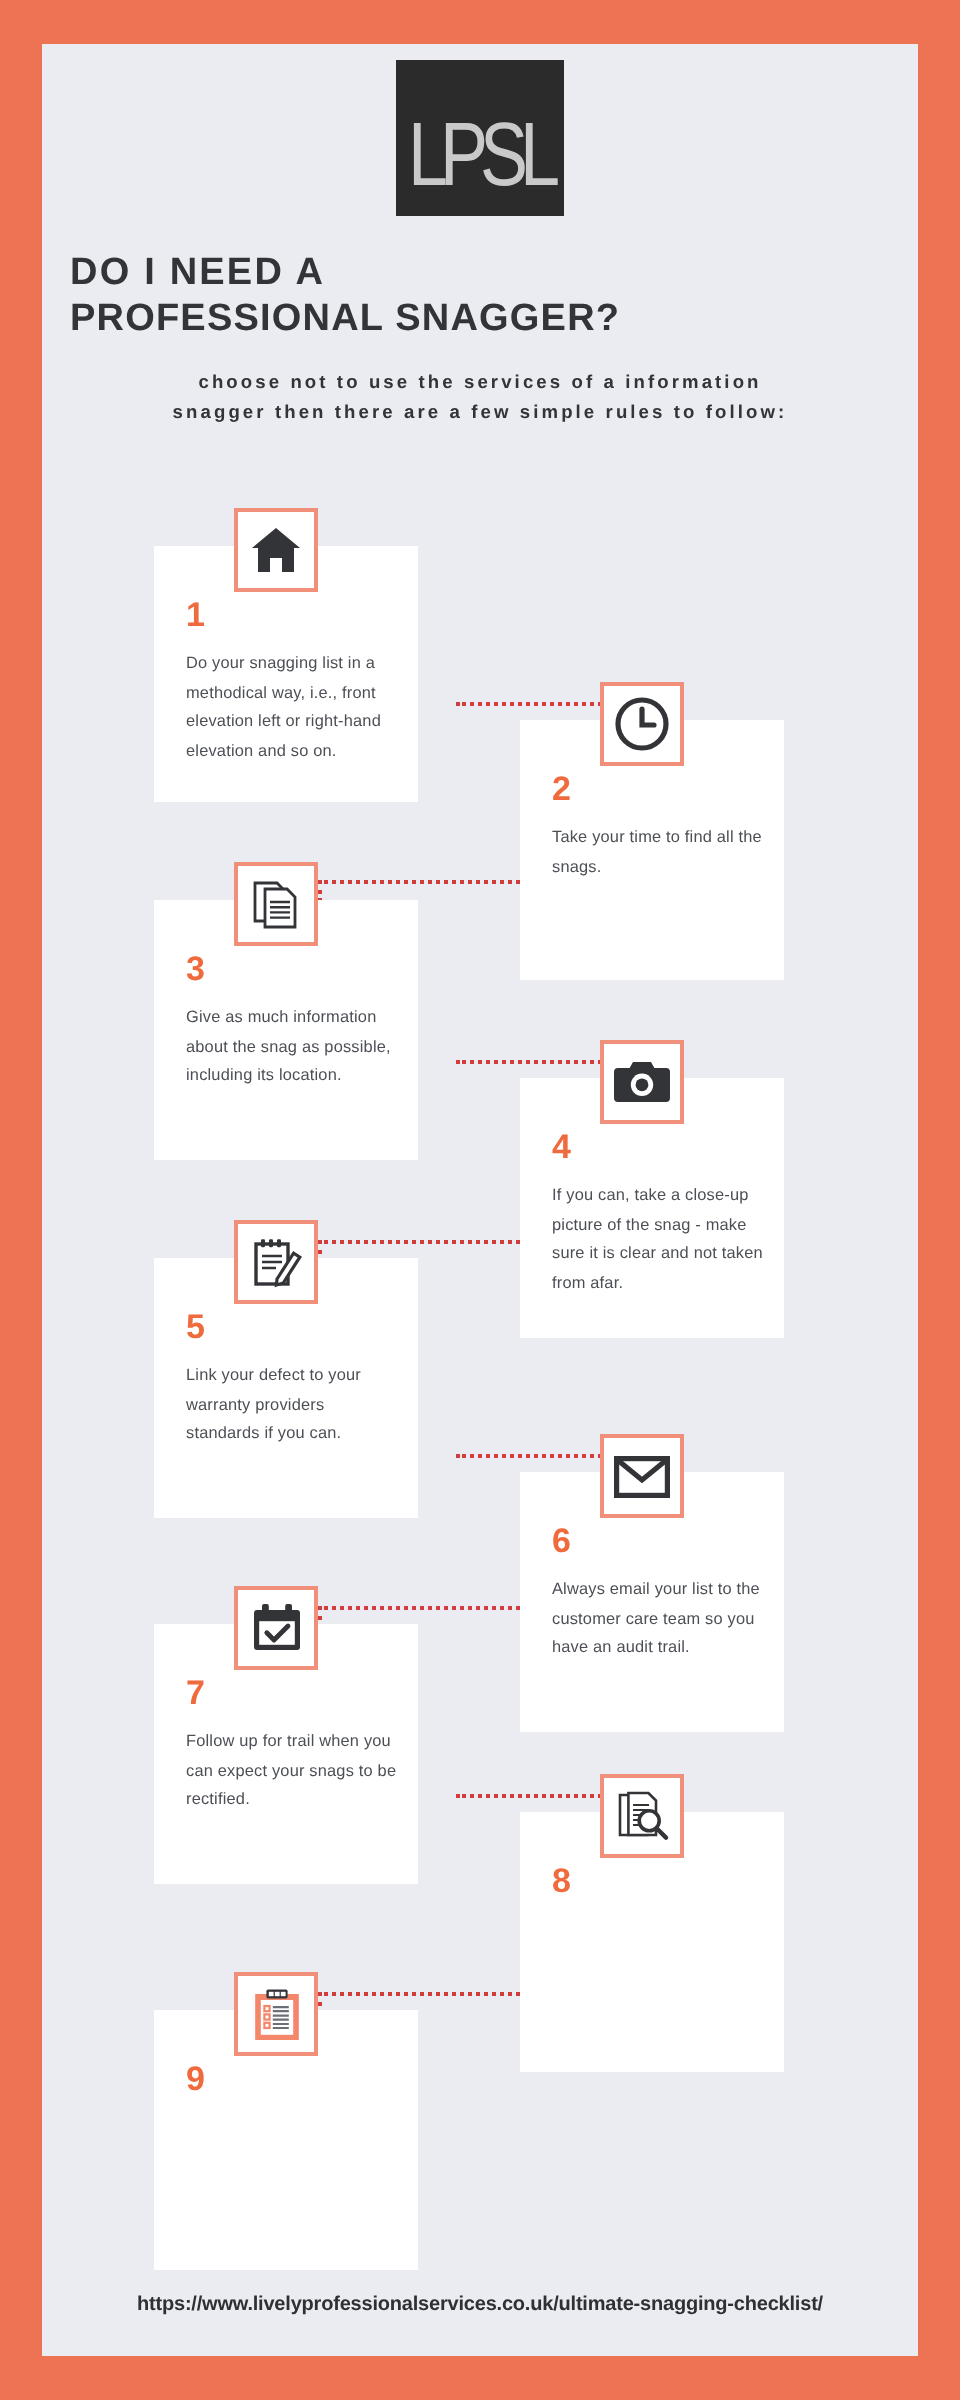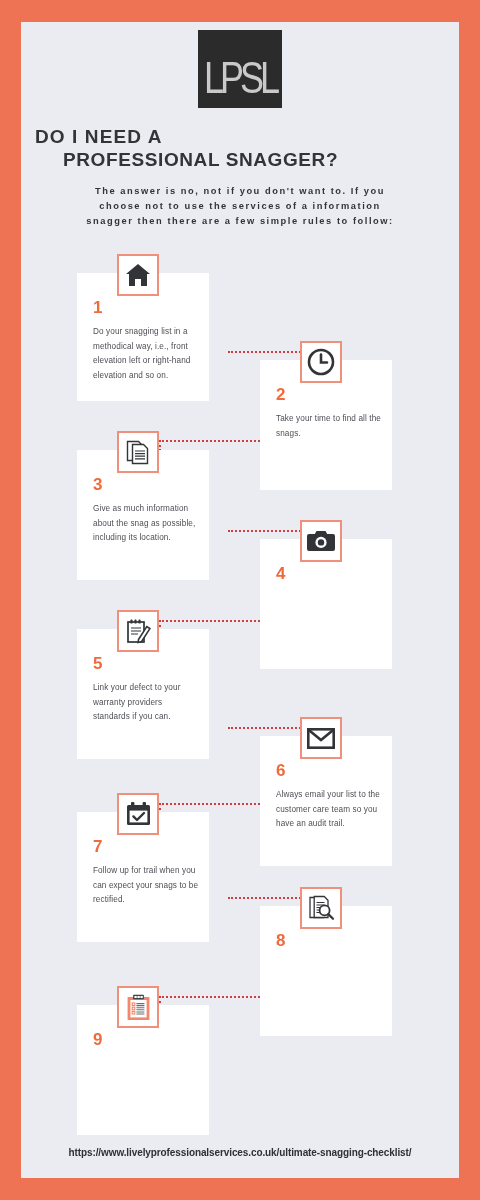--- a/index.html
+++ b/index.html
@@ -68,21 +68,21 @@
     left: 14px;
     right: 0;
     text-align: left;
     color: #333437;
     font-weight: bold;
     font-size: 19px;
     line-height: 1.22;
     letter-spacing: 1.1px;
   }
   #headline .l1 { display: block; }
-  #headline .l2 { display: block; letter-spacing: 0.6px; margin-left: 28px; }
+  #headline .l2 { display: block; letter-spacing: 0.6px; }
 
   #subhead {
     position: absolute;
     top: 162px;
     left: 12px;
     right: 12px;
     text-align: center;
     color: #333437;
     font-weight: bold;
     font-size: 9.3px;
@@ -170,21 +170,20 @@
         <span id="logo-text">LPSL</span>
       </div>
     </div>
 
     <div id="headline">
       <span class="l1">DO I NEED A</span>
       <span class="l2">PROFESSIONAL SNAGGER?</span>
     </div>
 
     <div id="subhead">
-      <span>The answer is no, not if you don't want to. If you</span>
       <span>choose not to use the services of a information</span>
       <span>snagger then there are a few simple rules to follow:</span>
     </div>
 
     <div id="connectors">
         <div class="dot-h" style="left: 207px; width: 104px; top: 329px;"></div>
         <div class="dot-v" style="left: 310px; top: 329px; height: 19px;"></div>
         <div class="dot-h" style="left: 138px; width: 120px; top: 418px;"></div>
         <div class="dot-v" style="left: 138px; top: 418px; height: 19px;"></div>
         <div class="dot-h" style="left: 207px; width: 104px; top: 508px;"></div>
@@ -229,20 +228,21 @@
           <svg width="27" height="27" viewBox="0 0 27 27">
             <path fill="#fff" stroke="#333437" stroke-width="1.4" d="M2.5 2.5h11l4 4v15h-15z"></path>
             <path fill="#fff" stroke="#333437" stroke-width="1.4" d="M7.5 5.5h11l4 4v15h-15z"></path>
             <g stroke="#333437" stroke-width="1.2">
               <path d="M10 12h10M10 14.6h10M10 17.2h10M10 19.8h10"></path>
             </g>
           </svg>
         </div>
         <div class="card right" style="top: 517px; height: 130px;">
           <div class="card-num">4</div>
+          <div class="card-body">If you can, take a close-up picture of the snag - make sure it is clear and not taken from afar.</div>
         </div>
         <div class="badge" style="left: 279px; top: 498px;">
           <svg width="28" height="22" viewBox="0 0 28 22">
             <path fill="#333437" d="M9.5 1h9l1.7 3H26a2 2 0 0 1 2 2v13a2 2 0 0 1-2 2H2a2 2 0 0 1-2-2V6a2 2 0 0 1 2-2h5.8z"></path>
             <circle cx="14" cy="12.4" r="5.6" fill="#fff"></circle>
             <circle cx="14" cy="12.4" r="3.2" fill="#333437"></circle>
           </svg>
         </div>
         <div class="card left" style="top: 607px; height: 130px;">
           <div class="card-num">5</div>

